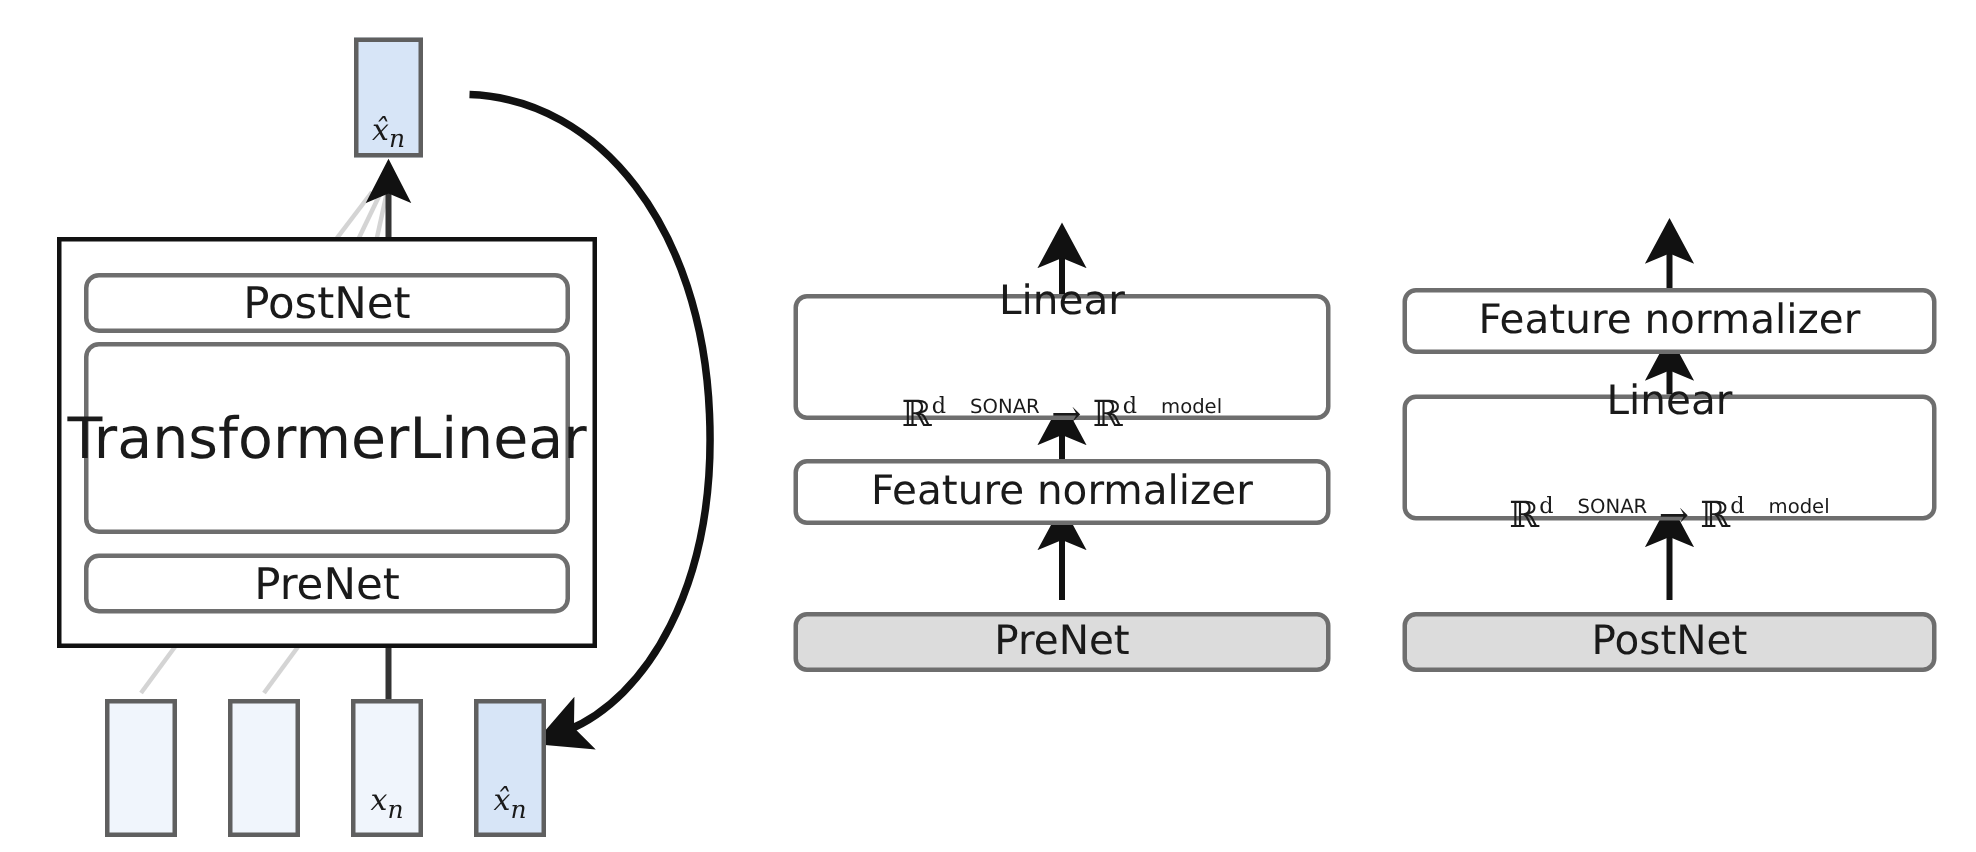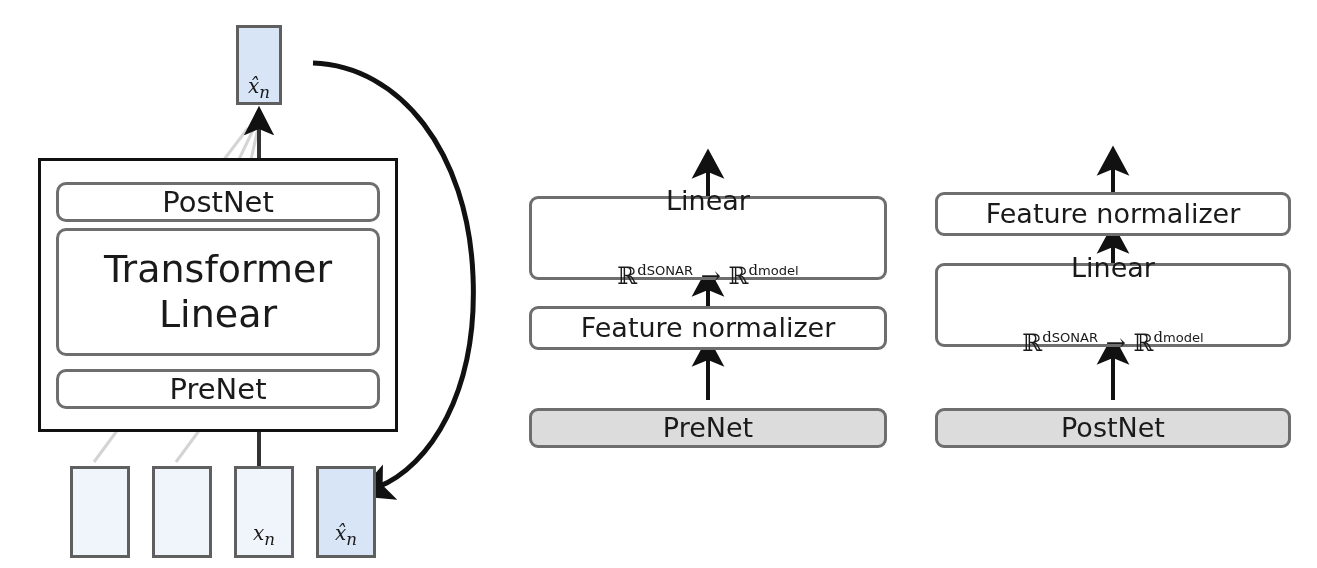--- a/index.html
+++ b/index.html
@@ -41,33 +41,33 @@
   }
   .postnet-box {
     left: 56px; top: 182px;
     width: 324px; height: 40px;
     font-size: 29px;
   }
   .transformer-box {
     left: 56px; top: 228px;
     width: 324px; height: 128px;
     font-size: 38px;
-    flex-direction: column;
+    flex-direction: row;
     line-height: 1.18;
   }
   .prenet-box {
     left: 56px; top: 369px;
     width: 324px; height: 40px;
     font-size: 29px;
   }
 
   
   .token {
     border: 3px solid #5f5f5f;
-    width: 60px; height: 92px;
+    width: 48px; height: 92px;
     top: 466px;
     display: flex;
     align-items: center;
     justify-content: center;
     font-size: 20px;
   }
   .token.pale  { background: #f0f5fc; }
   .token.blue  { background: #d7e5f7; }
   .tok1 { left: 70px; }
   .tok2 { left: 152px; }
@@ -112,21 +112,21 @@
 
   
   .mathrow {
     white-space: nowrap;
     font-family: "DejaVu Serif", "Liberation Serif", serif;
     margin-top: 45px;
   }
   .mathrow .bb { font-family: "DejaVu Serif", serif; }
   .mathrow .sansbit { font-family: "DejaVu Sans", sans-serif; }
   sup.dim { font-size: 0.62em; vertical-align: super; }
-  sup.dim .sub { font-size: 0.88em; }
+  sup.dim .sub { font-size: 0.88em; padding-left: 16px; }
 
   svg { display: block; }
 </style>
 </head>
 <body>
 
 <svg id="canvas" viewBox="0 0 1317 568">
   <defs>
     <marker id="ah" markerWidth="9" markerHeight="9" refX="3.2" refY="4.5" orient="auto" markerUnits="strokeWidth">
       <path d="M0,0.4 L7.6,4.5 L0,8.6 L1.7,4.5 Z" fill="#111111"></path>

